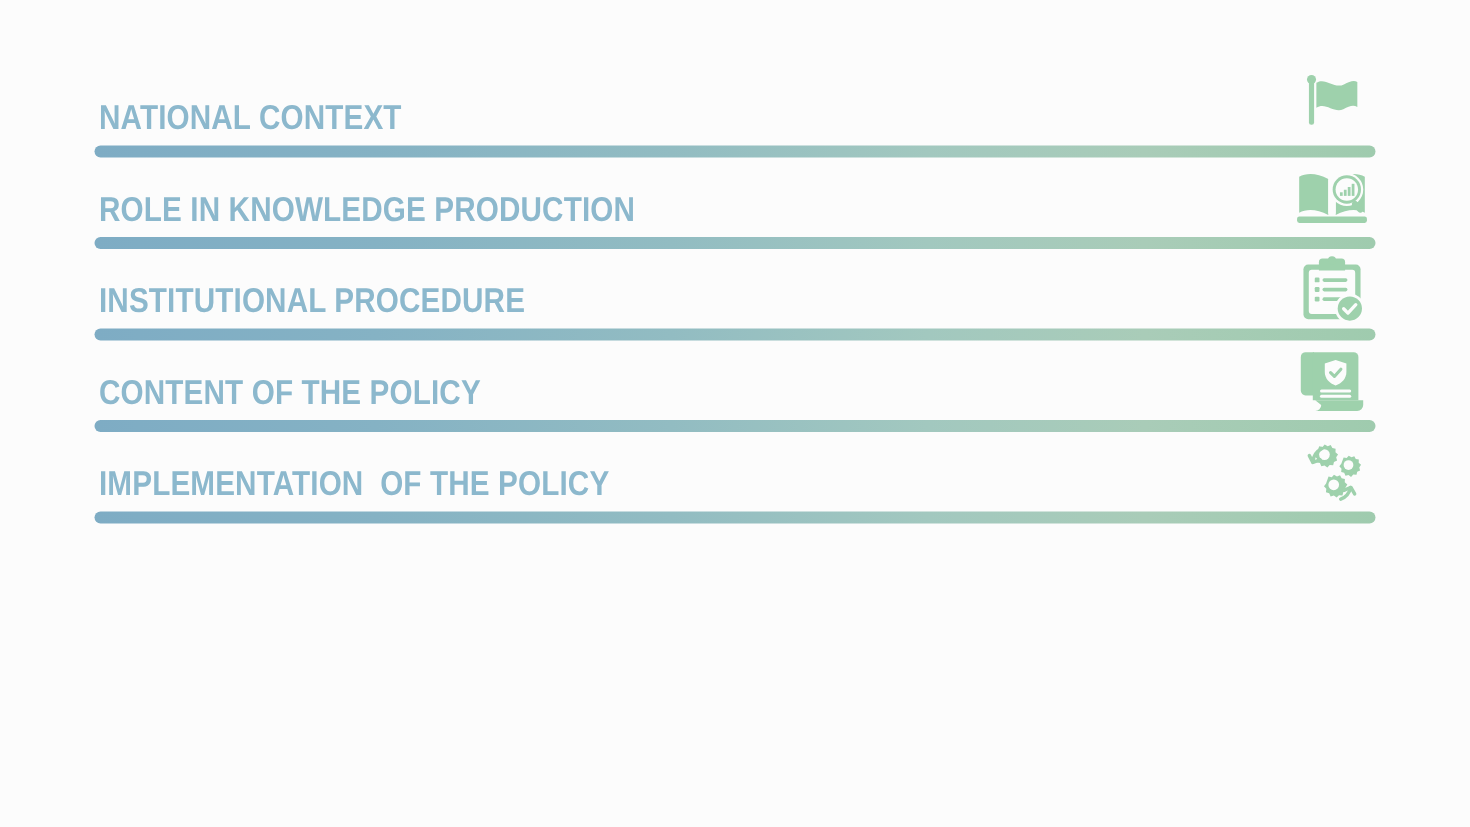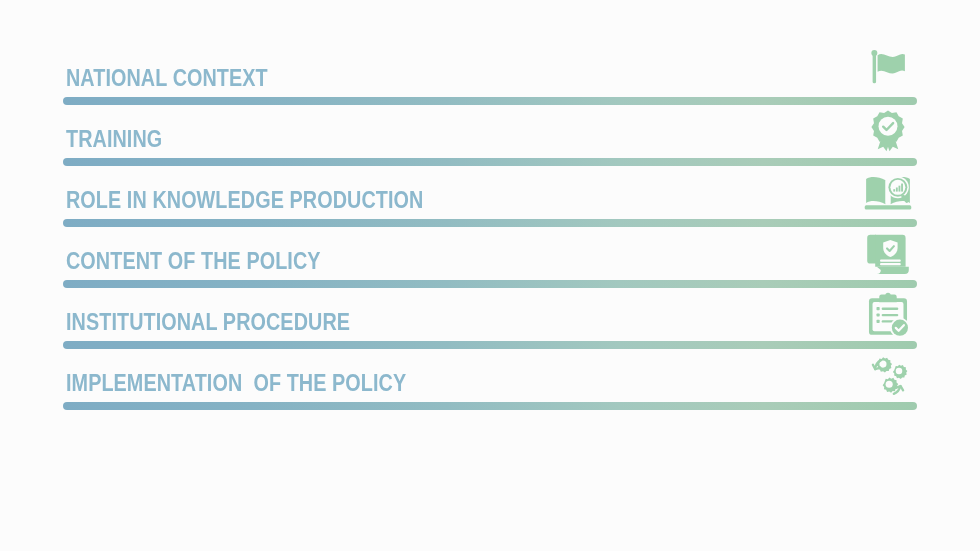--- a/index.html
+++ b/index.html
@@ -87,33 +87,20 @@
         <svg viewBox="0 0 64 64" aria-hidden="true">
           <circle cx="13" cy="7" r="4.2"></circle>
           <rect x="10.6" y="7" width="4.8" height="42" rx="2.2"></rect>
           <path d="M17.5 10 C26 4.5 34 16 43 11.5 C48.5 8.8 52 7.2 55.5 9.2 L55.5 32.5 C51.5 30 48 31.8 42.5 34.5 C34 38.8 26 27.5 17.5 33.2 Z"></path>
         </svg>
       </div>
       <div class="row-bar"></div>
     </div>
 
 
-    <div class="row">
-      <div class="row-label">TRAINING</div>
-      <div class="row-icon">
-        <svg viewBox="0 0 64 64" aria-hidden="true">
-          <path d="M32 2 l5.4 3.6 6.4-1.1 3.1 5.7 5.7 3.1 -1.1 6.4 3.6 5.4 -3.6 5.4 1.1 6.4 -5.7 3.1 -3.1 5.7 -6.4-1.1 -5.4 3.6 -5.4-3.6 -6.4 1.1 -3.1-5.7 -5.7-3.1 1.1-6.4 -3.6-5.4 3.6-5.4 -1.1-6.4 5.7-3.1 3.1-5.7 6.4 1.1 Z"></path>
-          <circle cx="32" cy="24.1" r="13.2" fill="#fcfcfc"></circle>
-          <path d="M25.3 24.6 l4.6 4.6 9.2-9.6" fill="none" stroke="#9ed1ac" stroke-width="3.4" stroke-linecap="round" stroke-linejoin="round"></path>
-          <path d="M22.5 41.5 l-4.8 14.5 7.6-3.6 4.6 6.4 5.3-15.3 Z"></path>
-          <path d="M41.5 41.5 l4.8 14.5 -7.6-3.6 -4.6 6.4 -5.3-15.3 Z"></path>
-        </svg>
-      </div>
-      <div class="row-bar"></div>
-    </div>
 
     <div class="row">
       <div class="row-label">ROLE IN KNOWLEDGE PRODUCTION</div>
       <div class="row-icon">
         <svg viewBox="0 0 68 56" aria-hidden="true">
           <path d="M3 8 C10 4 20 4.5 30.5 10 L30.5 44 C20 38.5 10 38 3 42 Z"></path>
           <path d="M65 8 C58 4 48 4.5 37.5 10 L37.5 44 C48 38.5 58 38 65 42 Z"></path>
           <rect x="30.5" y="9" width="7" height="35" rx="2" fill="#fcfcfc"></rect>
           <rect x="1" y="45.5" width="66" height="6" rx="2.2"></rect>
           <circle cx="48" cy="20" r="15.5" fill="#fcfcfc"></circle>
@@ -123,52 +110,52 @@
           <rect x="45.2" y="20.2" width="2.6" height="5.8"></rect>
           <rect x="48.9" y="17.6" width="2.6" height="8.4"></rect>
           <rect x="52.6" y="14.6" width="2.6" height="11.4"></rect>
           <rect x="55.2" y="29.8" width="5.6" height="13" rx="2.6" transform="rotate(-42 58 36)"></rect>
         </svg>
       </div>
       <div class="row-bar"></div>
     </div>
 
     <div class="row">
-      <div class="row-label">CONTENT OF THE POLICY</div>
-      <div class="row-icon">
-        <svg viewBox="0 0 60 56" aria-hidden="true">
-          <path d="M8 4 h7 v36 h-7 a4 4 0 0 1 -4 -4 v-28 a4 4 0 0 1 4 -4 Z"></path>
-          <path d="M14 4 h34 a4 4 0 0 1 4 4 v36 h-38 Z"></path>
-          <path d="M16 44 h40 v4 a5 5 0 0 1 -5 5 h-35 a5 5 0 0 0 5 -5 Z"></path>
-          <path d="M33 10.5 l9 3 v7 c0 5.5 -4 9.6 -9 11.2 c-5 -1.6 -9 -5.7 -9 -11.2 v-7 Z" fill="#fcfcfc"></path>
-          <path d="M28.8 21 l3.2 3.2 5.4 -6" fill="none" stroke="#9ed1ac" stroke-width="2.6" stroke-linecap="round" stroke-linejoin="round"></path>
-          <rect x="20" y="35" width="26" height="2.6" rx="1.3" fill="#fcfcfc"></rect>
-          <rect x="20" y="39.4" width="26" height="2.6" rx="1.3" fill="#fcfcfc"></rect>
-        </svg>
-      </div>
-      <div class="row-bar"></div>
-    </div>
-
-    <div class="row">
       <div class="row-label">INSTITUTIONAL PROCEDURE</div>
       <div class="row-icon">
         <svg viewBox="0 0 60 58" aria-hidden="true">
           <path d="M10 8 h40 a4 4 0 0 1 4 4 v38 a4 4 0 0 1 -4 4 h-40 a4 4 0 0 1 -4 -4 v-38 a4 4 0 0 1 4 -4 Z"></path>
           <rect x="10.5" y="12.5" width="39" height="37" rx="2.5" fill="#fcfcfc"></rect>
           <path d="M22 3 h16 a3 3 0 0 1 3 3 v7 h-22 v-7 a3 3 0 0 1 3 -3 Z"></path>
           <circle cx="30" cy="4.5" r="3.4"></circle>
           <rect x="15.5" y="19" width="4" height="4" rx="1"></rect>
           <rect x="22" y="19.6" width="21" height="3" rx="1.5"></rect>
           <rect x="15.5" y="27" width="4" height="4" rx="1"></rect>
           <rect x="22" y="27.6" width="21" height="3" rx="1.5"></rect>
           <rect x="15.5" y="35" width="4" height="4" rx="1"></rect>
           <rect x="22" y="35.6" width="21" height="3" rx="1.5"></rect>
           <circle cx="45" cy="45" r="12.5" fill="#fcfcfc"></circle>
           <circle cx="45" cy="45" r="10.2"></circle>
           <path d="M39.8 45.2 l3.6 3.6 6.6 -7" fill="none" stroke="#fcfcfc" stroke-width="2.8" stroke-linecap="round" stroke-linejoin="round"></path>
+        </svg>
+      </div>
+      <div class="row-bar"></div>
+    </div>
+
+    <div class="row">
+      <div class="row-label">CONTENT OF THE POLICY</div>
+      <div class="row-icon">
+        <svg viewBox="0 0 60 56" aria-hidden="true">
+          <path d="M8 4 h7 v36 h-7 a4 4 0 0 1 -4 -4 v-28 a4 4 0 0 1 4 -4 Z"></path>
+          <path d="M14 4 h34 a4 4 0 0 1 4 4 v36 h-38 Z"></path>
+          <path d="M16 44 h40 v4 a5 5 0 0 1 -5 5 h-35 a5 5 0 0 0 5 -5 Z"></path>
+          <path d="M33 10.5 l9 3 v7 c0 5.5 -4 9.6 -9 11.2 c-5 -1.6 -9 -5.7 -9 -11.2 v-7 Z" fill="#fcfcfc"></path>
+          <path d="M28.8 21 l3.2 3.2 5.4 -6" fill="none" stroke="#9ed1ac" stroke-width="2.6" stroke-linecap="round" stroke-linejoin="round"></path>
+          <rect x="20" y="35" width="26" height="2.6" rx="1.3" fill="#fcfcfc"></rect>
+          <rect x="20" y="39.4" width="26" height="2.6" rx="1.3" fill="#fcfcfc"></rect>
         </svg>
       </div>
       <div class="row-bar"></div>
     </div>
 
     <div class="row">
       <div class="row-label">IMPLEMENTATION  OF THE POLICY</div>
       <div class="row-icon">
         <svg viewBox="0 0 62 58" aria-hidden="true">
           <g>

